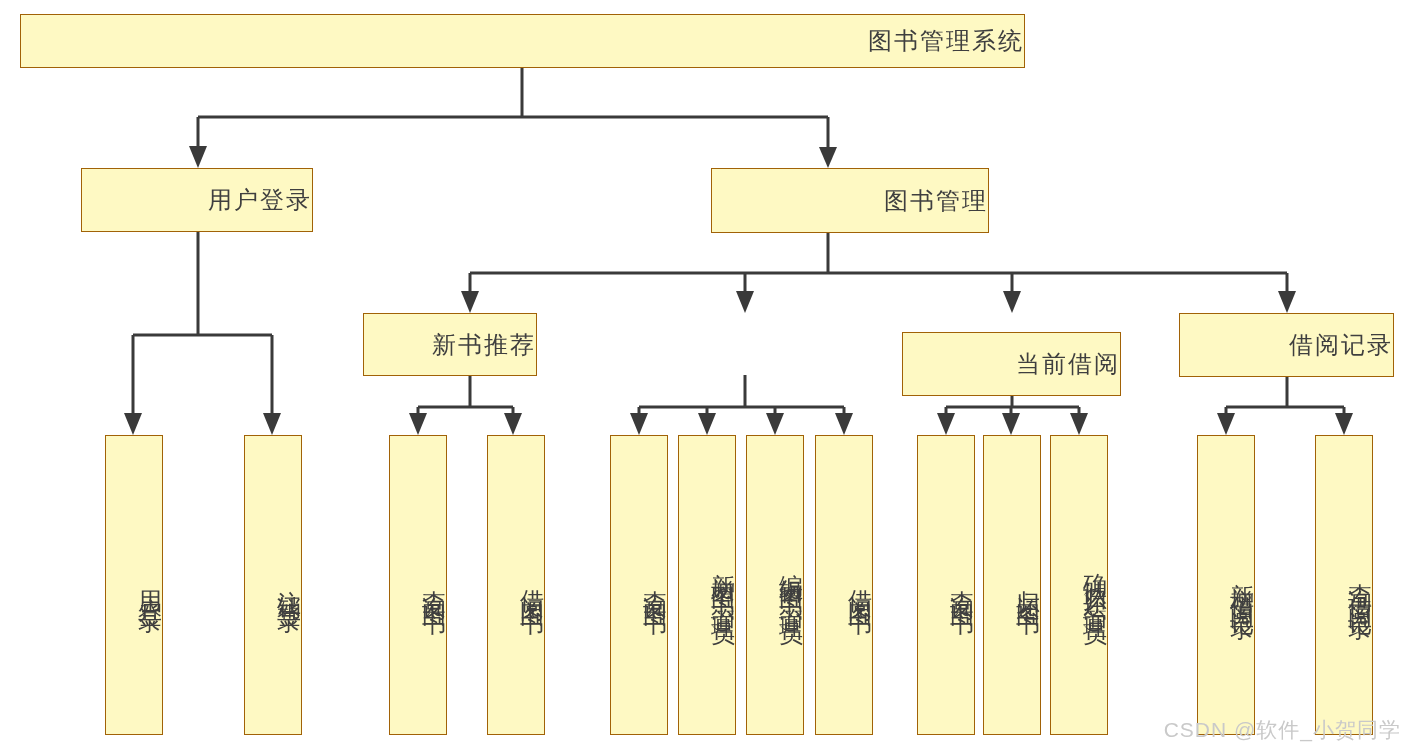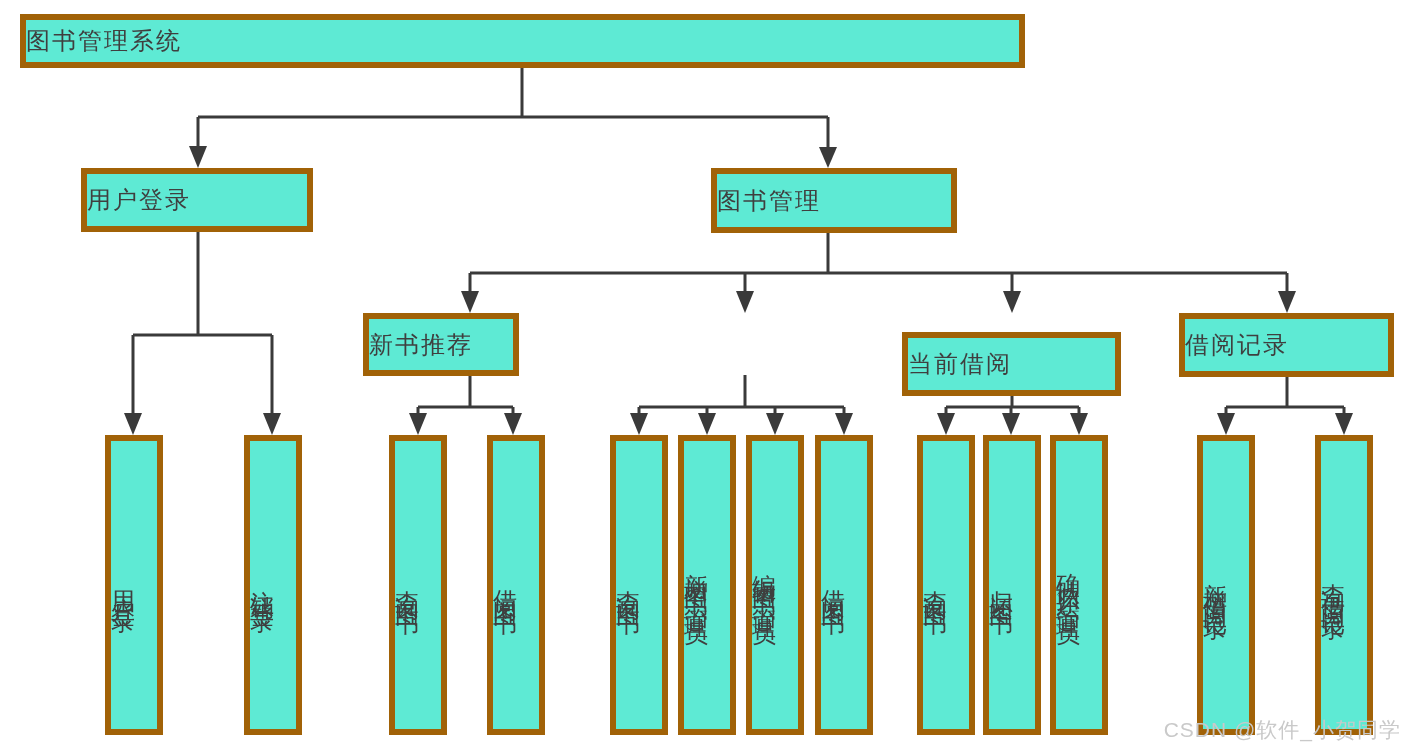--- a/index.html
+++ b/index.html
@@ -7,43 +7,43 @@
     position:relative;
     width:1405px;height:747px;
     background:#ffffff;
     font-family:"Liberation Sans","DejaVu Sans",sans-serif;
     overflow:hidden;
   }
   .connectors{position:absolute;left:0;top:0;width:1405px;height:747px;}
   .box{
     position:absolute;
     box-sizing:border-box;
-    border:6px solid #a16207;
-    background:#5eead4;
+    border:1px solid #a16207;
+    background:#fef9c3;
     display:flex;
     align-items:center;
-    justify-content:flex-start;
+    justify-content:flex-end;
     color:#3f3f3f;
     font-size:24px;
     line-height:1;
   }
   .hlabel{white-space:nowrap;letter-spacing:2px;}
   .vlabel{
     writing-mode:vertical-rl;
     text-orientation:mixed;
     letter-spacing:7px;
     white-space:nowrap;
   }
   
   .n-root{left:20px;top:14px;width:1005px;height:54px;}
   
   .n-user-login{left:81px;top:168px;width:232px;height:64px;}
-  .n-book-mgmt{left:711px;top:168px;width:246px;height:65px;font-family:Liberation Serif, serif;}
+  .n-book-mgmt{left:711px;top:168px;width:278px;height:65px;font-family:Liberation Serif, serif;}
   
-  .n-new-book{left:363px;top:313px;width:156px;height:63px;}
+  .n-new-book{left:363px;top:313px;width:174px;height:63px;}
   .n-book-borrow{left:633px;top:313px;width:214px;height:63px;}
   .n-current-borrow{left:902px;top:313px;width:219px;height:64px;margin-top:19px;}
   .n-borrow-records{left:1179px;top:313px;width:215px;height:64px;}
   
   .leaf{top:435px;width:58px;height:300px;}
   .lf1{left:105px;} .lf2{left:244px;}
   .lf3{left:389px;} .lf4{left:487px;}
   .lf5{left:610px;} .lf6{left:678px;} .lf7{left:746px;} .lf8{left:815px;}
   .lf9{left:917px;} .lf10{left:983px;} .lf11{left:1050px;}
   .lf12{left:1197px;} .lf13{left:1315px;}

